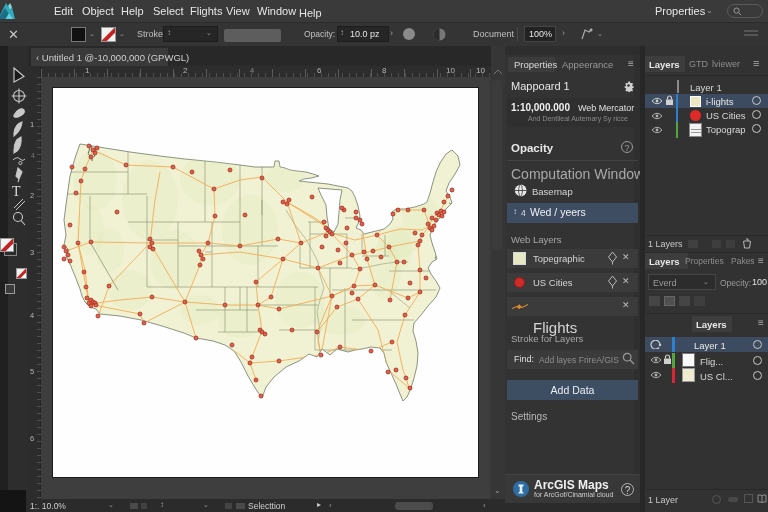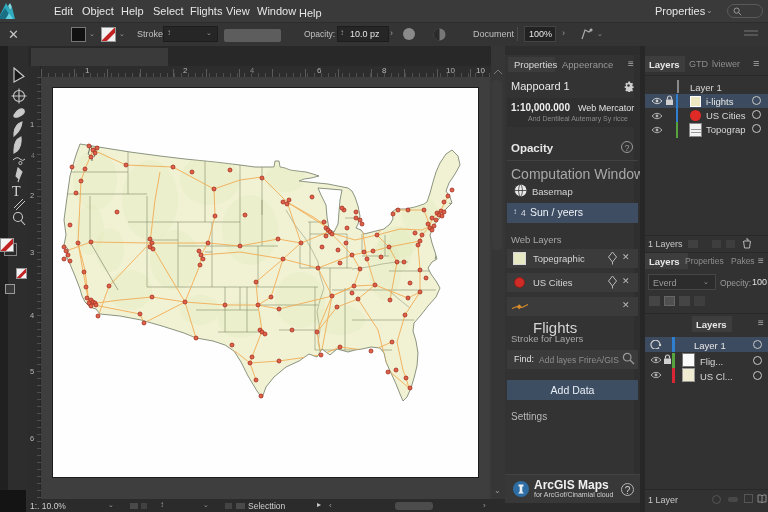--- a/index.html
+++ b/index.html
@@ -77,20 +77,21 @@
   <div class="abs" style="left:744px;top:30px;width:14px;height:2px;background:#555;"></div>
   <div class="abs" style="left:744px;top:34px;width:14px;height:2px;background:#555;"></div>
 
   <div class="abs" style="left:0;top:46px;width:8px;height:466px;background:#202020;"></div>
   <div class="abs" style="left:8px;top:46px;width:20px;height:466px;background:#2d2d2d;"></div>
 
   <div class="abs" style="left:28px;top:46px;width:13px;height:453px;background:#2c2c2c;border-right:1px solid #242424;"></div>
 
   <div class="abs" style="left:28px;top:46px;width:477px;height:20px;background:#282828;"></div>
   <div class="abs" style="left:31px;top:48px;width:137px;height:18px;background:#3a3a3a;"></div>
+  <div class="abs" style="left:36px;top:52px;font-size:9.5px;color:#cfcfcf;">‹ Untitled 1 @-10,000,000 (GPWGL)</div>
 
   <div class="abs" style="left:41px;top:66px;width:451px;height:11px;background:#2d2d2d;" id="hruler"></div>
   <div class="abs" style="left:41px;top:73px;width:451px;height:4px;background:repeating-linear-gradient(90deg,#4e4e4e 0,#4e4e4e 1px,transparent 1px,transparent 7px);"></div>
   <div class="abs" style="left:41px;top:69px;width:451px;height:8px;background:repeating-linear-gradient(90deg,#5a5a5a 0,#5a5a5a 1px,transparent 1px,transparent 33px);"></div>
   <div class="abs" style="left:85px;top:66px;font-size:8px;color:#b5b5b5;">1</div>
   <div class="abs" style="left:183px;top:66px;font-size:8px;color:#b5b5b5;">2</div>
   <div class="abs" style="left:250px;top:66px;font-size:7.5px;color:#8a8a8a;">4</div>
   <div class="abs" style="left:317px;top:66px;font-size:8px;color:#b5b5b5;">6</div>
   <div class="abs" style="left:382px;top:66px;font-size:8px;color:#b5b5b5;">8</div>
   <div class="abs" style="left:446px;top:66px;font-size:8px;color:#b5b5b5;">10</div>
@@ -435,21 +436,21 @@
 
   <svg class="abs" style="left:514px;top:184px;" width="13" height="13" viewBox="0 0 13 13">
     <circle cx="6.5" cy="6.5" r="6" fill="#e8e8e8"></circle>
     <path d="M6.5 .5 a6 6 0 000 12 M.5 6.5h12 M6.5 .5c-2.5 1.5-2.5 10.5 0 12 M6.5 .5c2.5 1.5 2.5 10.5 0 12" stroke="#333" stroke-width="0.8" fill="none"></path>
   </svg>
   <div class="abs" style="left:532px;top:186px;font-size:9.5px;color:#d5d5d5;">Basernap</div>
 
   <div class="abs" style="left:507px;top:203px;width:131px;height:20px;background:#3e4d62;"></div>
   <div class="abs" style="left:513px;top:207px;font-size:8px;color:#c8d2de;">↕</div>
   <div class="abs" style="left:521px;top:208px;font-size:8.5px;color:#d8dee8;">4</div>
-  <div class="abs" style="left:530px;top:206px;font-size:10.5px;color:#eef2f8;">Sun / yeers</div>
+  <div class="abs" style="left:530px;top:206px;font-size:10.5px;color:#eef2f8;">Wed / yeers</div>
 
   <div class="abs" style="left:511px;top:234px;font-size:9.5px;color:#a8a8a8;">Web Layers</div>
 
   <div class="abs" style="left:507px;top:249px;width:131px;height:19px;background:#3b3b3b;"></div>
   <div class="abs" style="left:513px;top:252px;width:13px;height:13px;background:#e6e8c4;border:1px solid #d8d8d8;"></div>
   <div class="abs" style="left:533px;top:253px;font-size:9.5px;color:#d5d5d5;">Topegraphic</div>
   <svg class="abs" style="left:607px;top:251px;" width="11" height="14" viewBox="0 0 11 14">
       <path d="M5.5 1 L9.5 6 L5.5 11 L1.5 6 Z M5.5 11 L5.5 13.5" stroke="#b8b8b8" stroke-width="1" fill="none"></path>
     </svg>
   <div class="abs" style="left:622px;top:252px;font-size:9px;color:#bbb;">✕</div>

